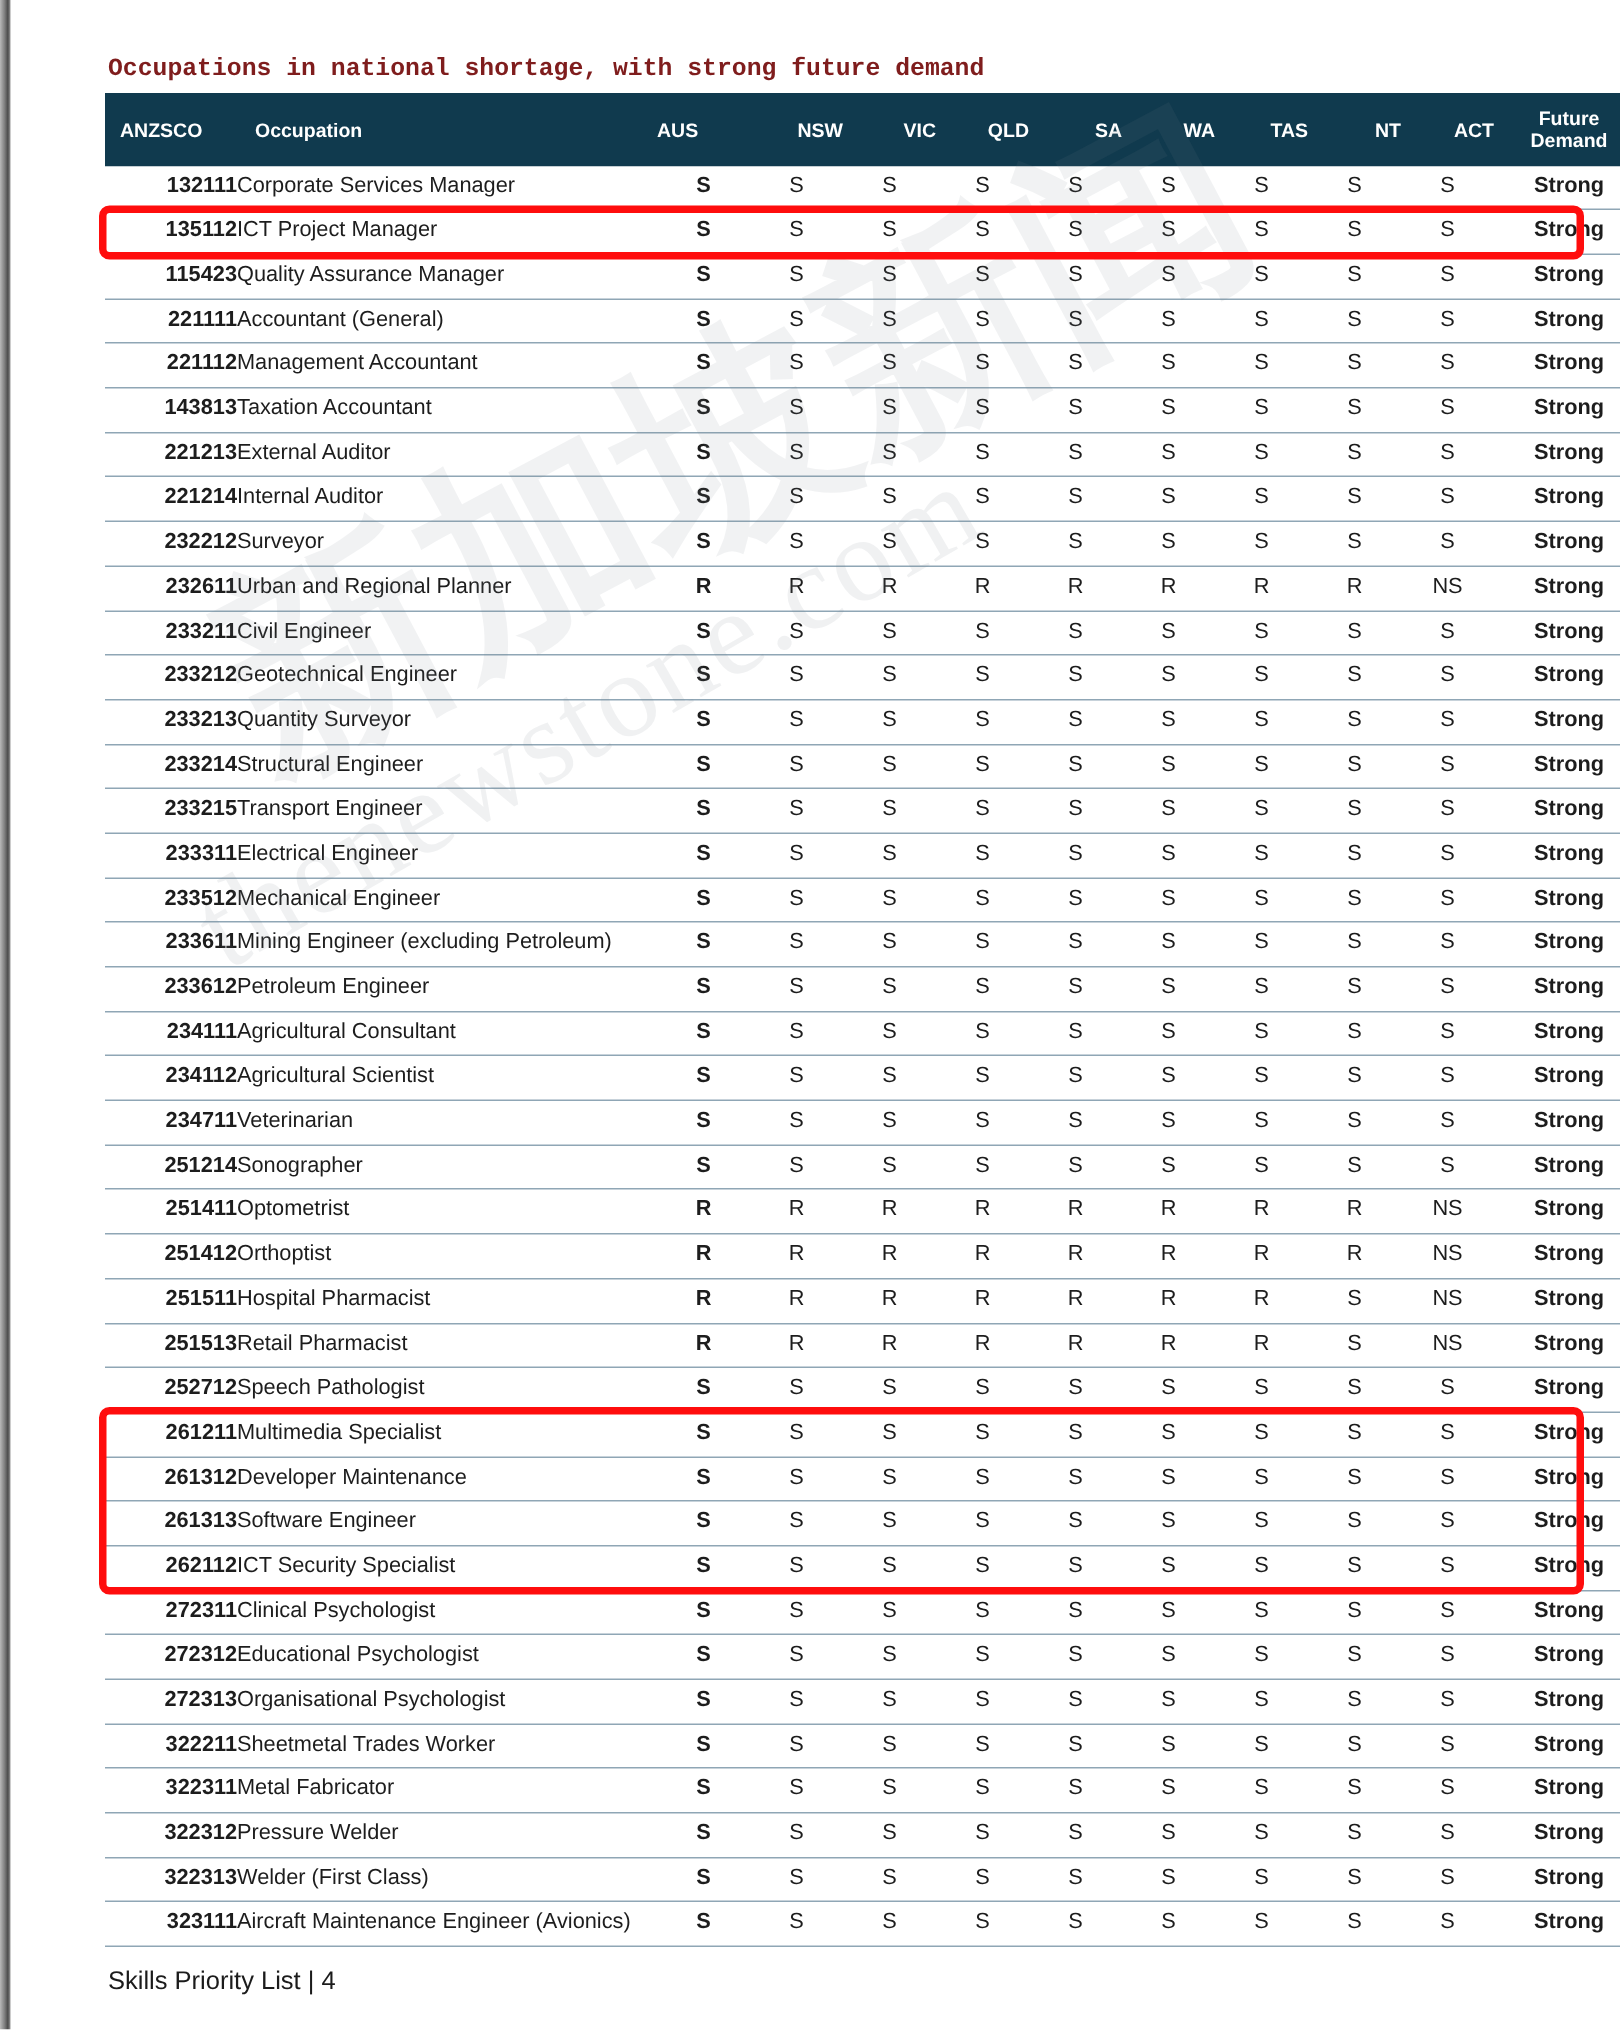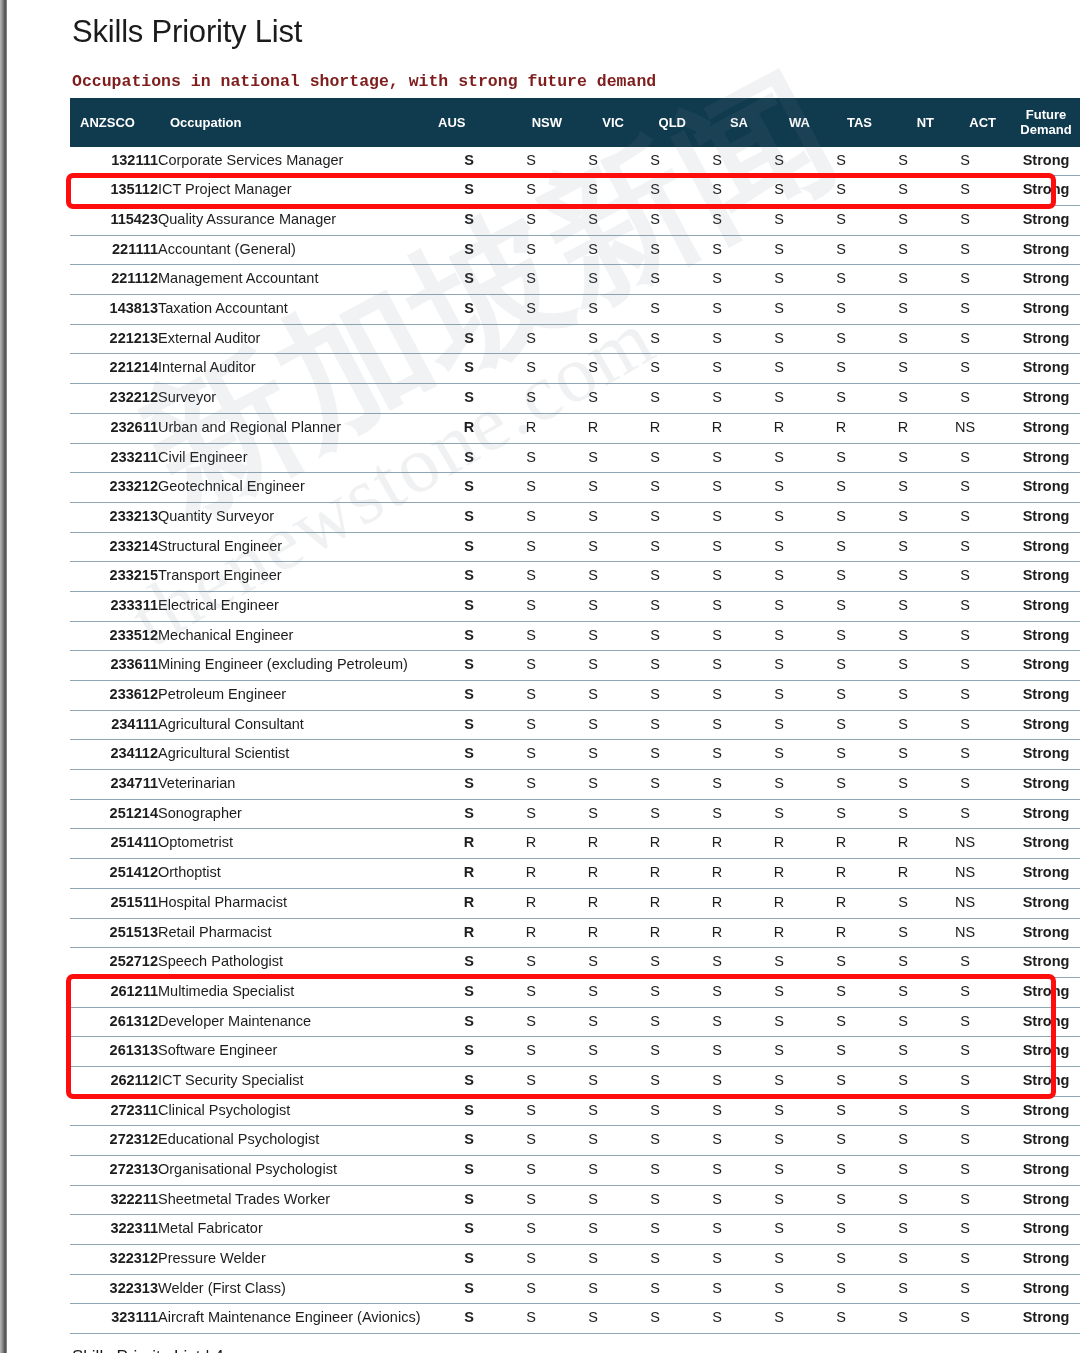--- a/index.html
+++ b/index.html
@@ -153,21 +153,20 @@
 
 <div id="left-edge-strip"></div>
 
 <div id="page">
 
   <div id="watermark">
     <div class="wm-cjk">新加坡新闻</div>
     <div class="wm-text">thenewstone.com</div>
   </div>
 
-  <h1 id="doc-title">Skills Priority List</h1>
   <div id="doc-subtitle">Occupations in national shortage, with strong future demand</div>
 
   <div id="table-wrap">
     <table class="spl">
       <thead>
         <tr>
           <th class="c-anzsco">ANZSCO</th>
           <th class="c-occ">Occupation</th>
           <th class="c-aus">AUS</th>
           <th class="c-state">NSW</th>

